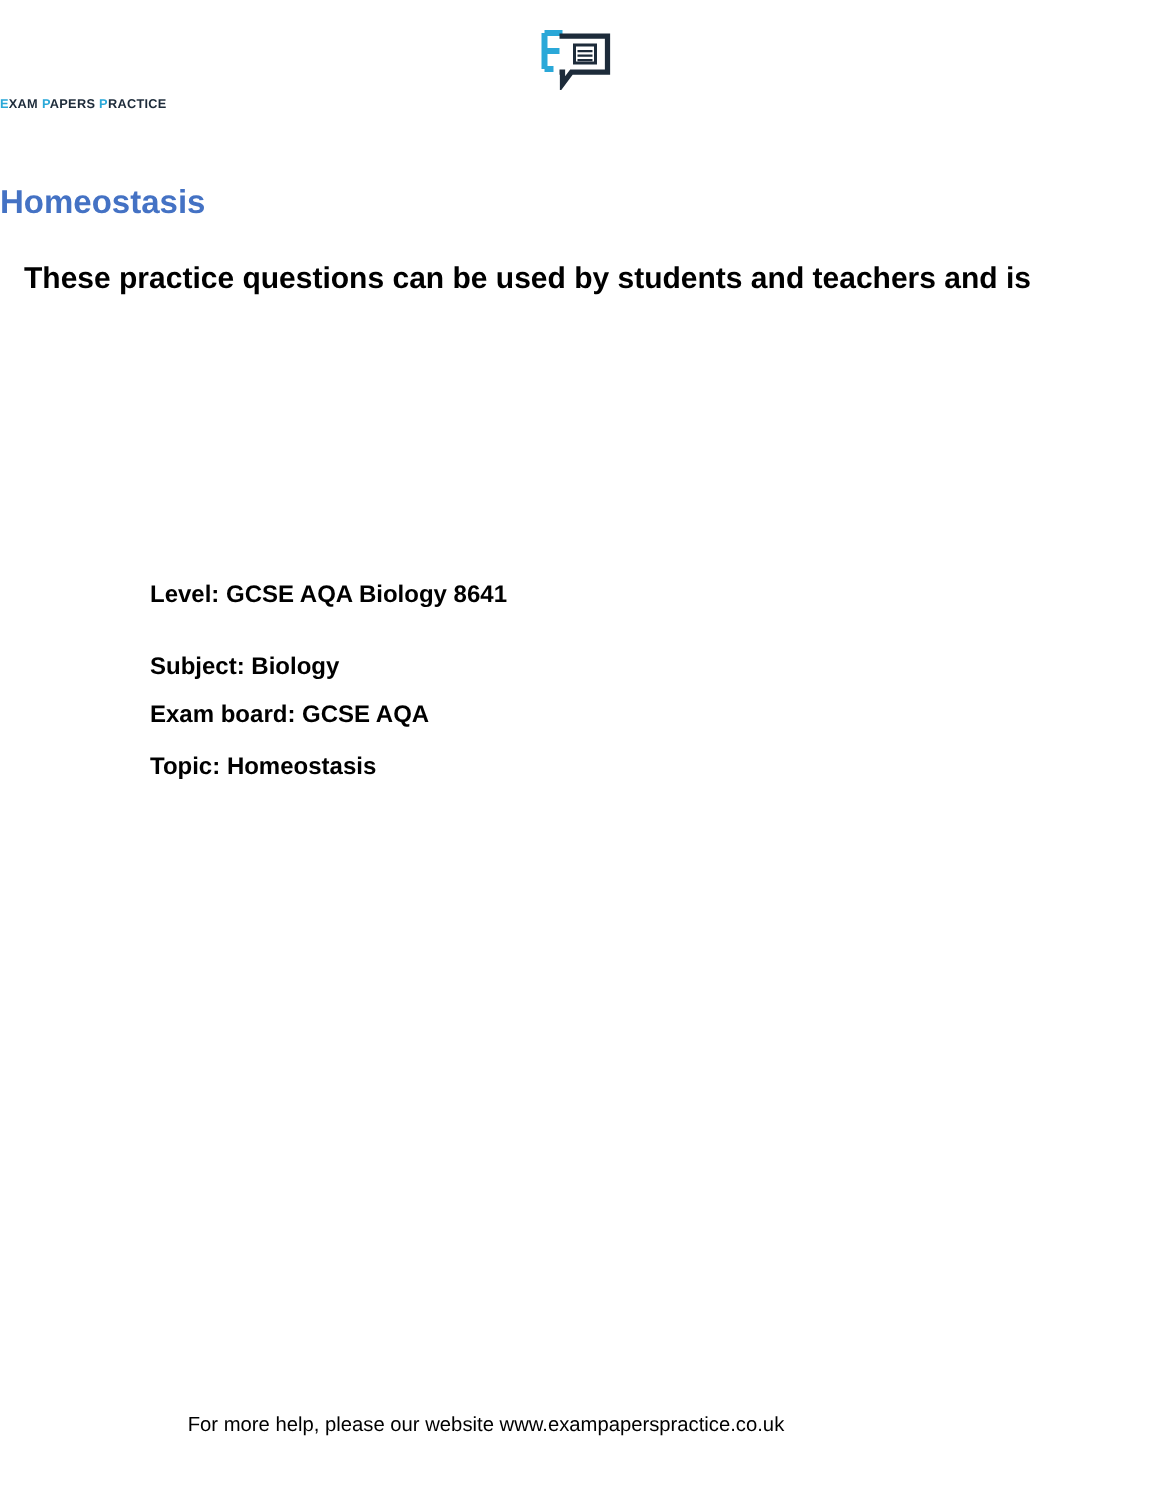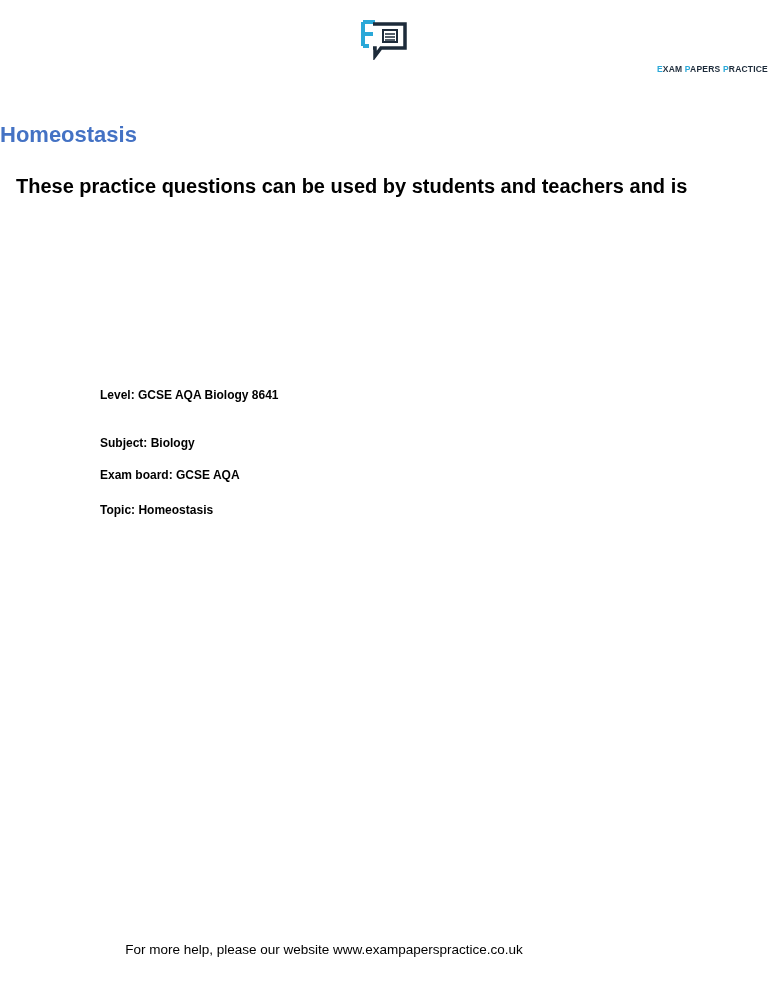--- a/index.html
+++ b/index.html
@@ -1,27 +1,27 @@
 <!DOCTYPE html>
 <html><head>
   <meta charset="utf-8">
   <style>
     html, body { margin: 0; padding: 0; background: #ffffff; }
     body { width: 768px; height: 994px; position: relative; overflow: hidden;
            font-family: "Liberation Sans", sans-serif; color: #000; }
-    .logo { position: absolute; left: 0; width: 768px; top: 20px; text-align: right; }
+    .logo { position: absolute; left: 0; width: 768px; top: 20px; text-align: left; }
     .logo svg { display: block; margin: 0 auto; }
     .logo-text { font-family: "Liberation Sans", sans-serif; font-size: 8.5px; font-weight: bold;
                  letter-spacing: 0.2px; color: #1d2b3a; margin-top: 4px; }
     .logo-text .hl { color: #2aa8d8; }
     .title { position: absolute; left: 0; width: 768px; top: 122px; text-align: left;
              font-size: 22px; font-weight: bold; color: #4472c4; }
     .subtitle { position: absolute; left: 0; width: 768px; top: 177px; text-align: left;
                 font-size: 20px; font-weight: bold; line-height: 19px; margin-left: 16px; }
-    .meta { position: absolute; left: 100px; font-size: 12px; font-weight: bold; }
+    .meta { position: absolute; left: 100px; font-size: 16px; font-weight: bold; }
     .footer { position: absolute; left: 0; width: 648px; top: 942px; text-align: center;
               font-size: 13.5px; color: #000; }
   </style>
 </head>
 <body>
 
 <div class="logo">
   <svg width="50" height="40" viewBox="0 0 50 40">
 
     <path d="M4 2 H16 M4 2 V26 M4 14 H14 M4 26 H10" stroke="#2aa8d8" stroke-width="4" fill="none"></path>

